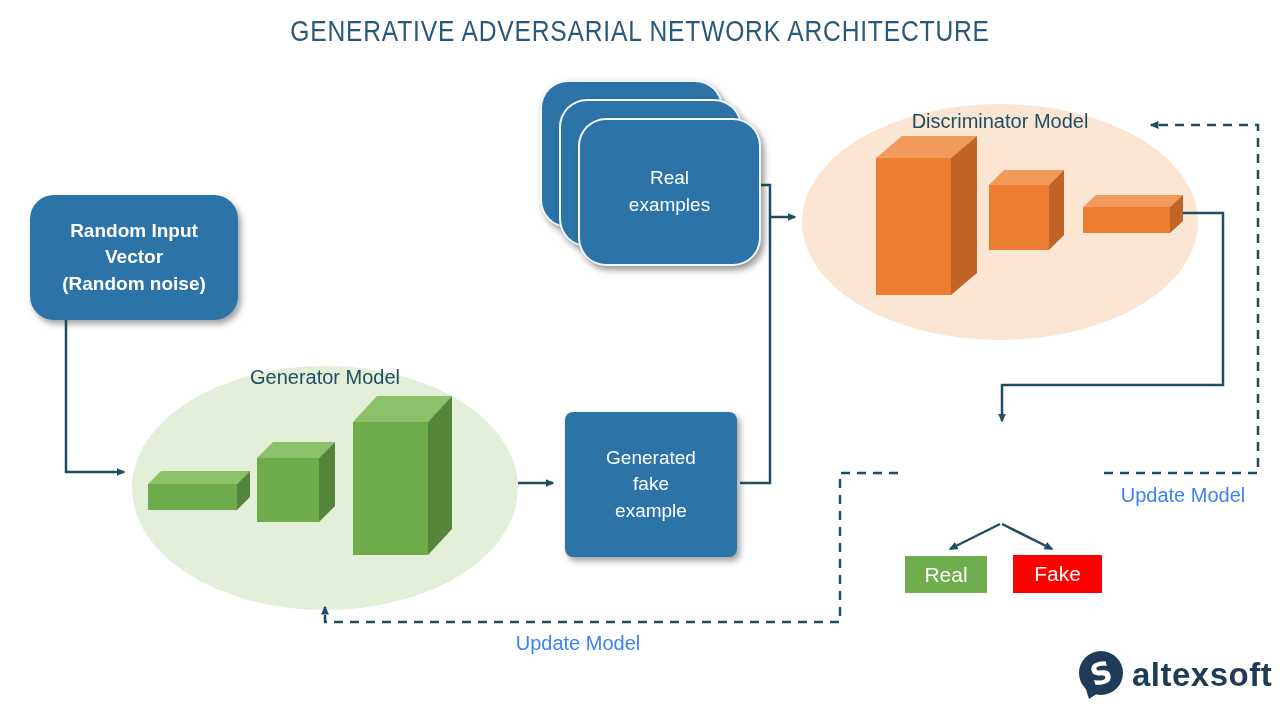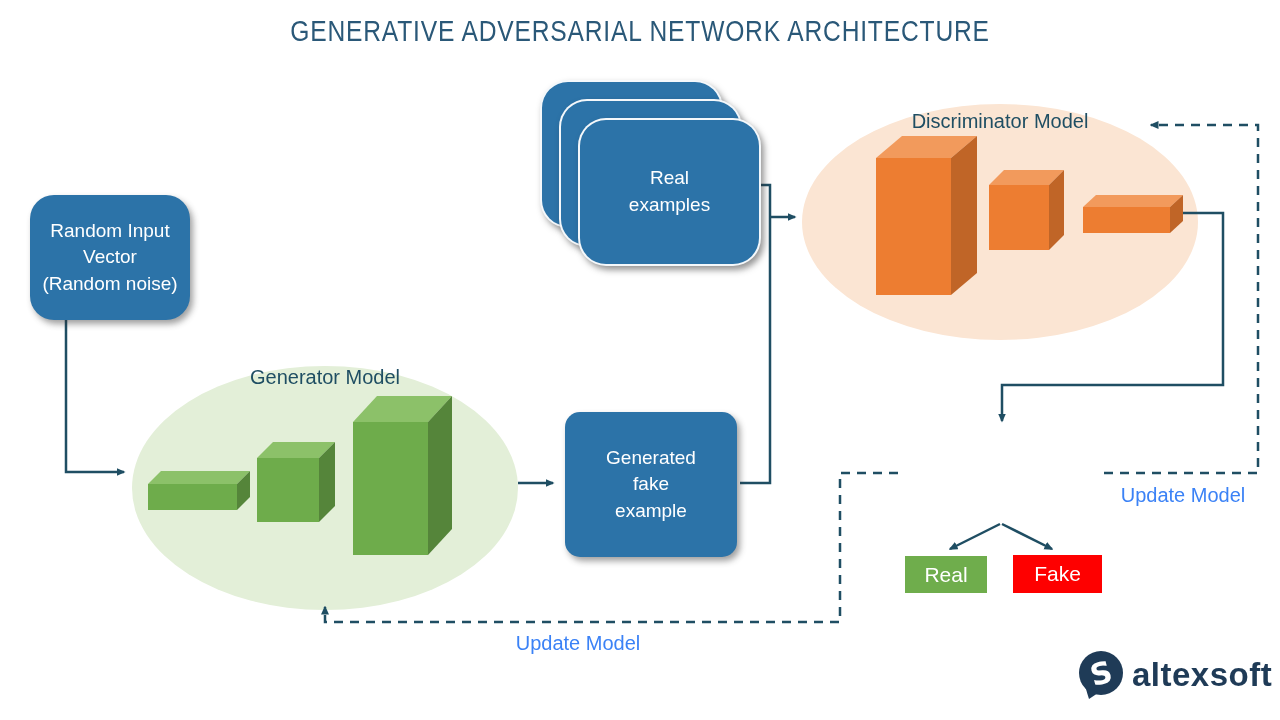--- a/index.html
+++ b/index.html
@@ -25,22 +25,22 @@
   .dis-label{left:802px;top:110px;width:396px;}
   
   .overlay{left:0;top:0;z-index:2;}
   
   .bluebox{
     background:#2C73A8;color:#ffffff;z-index:3;
     display:flex;align-items:center;justify-content:center;text-align:center;
     font-size:19px;line-height:1.4;white-space:pre-line;
     box-shadow:3px 4px 6px rgba(45,45,45,0.45);
   }
-  .random-box{left:30px;top:195px;width:160px;height:125px;border-radius:24px;}
-  .fake-box{left:565px;top:412px;width:172px;height:145px;border-radius:15px;}
+  .random-box{left:30px;top:195px;width:208px;height:125px;border-radius:24px;font-weight:bold;}
+  .fake-box{left:565px;top:412px;width:172px;height:145px;border-radius:8px;}
   .binary-box{left:900px;top:428px;width:202px;height:94px;border-radius:24px;}
   
   .card{
     background:#2C73A8;border-radius:28px;z-index:3;
     box-shadow:3px 4px 6px rgba(45,45,45,0.5);
     border:2px solid rgba(255,255,255,0.95);
   }
   .card-back{left:540px;top:80px;width:179px;height:144px;}
   .card-mid{left:559px;top:99px;width:179px;height:144px;}
   .card-front{

